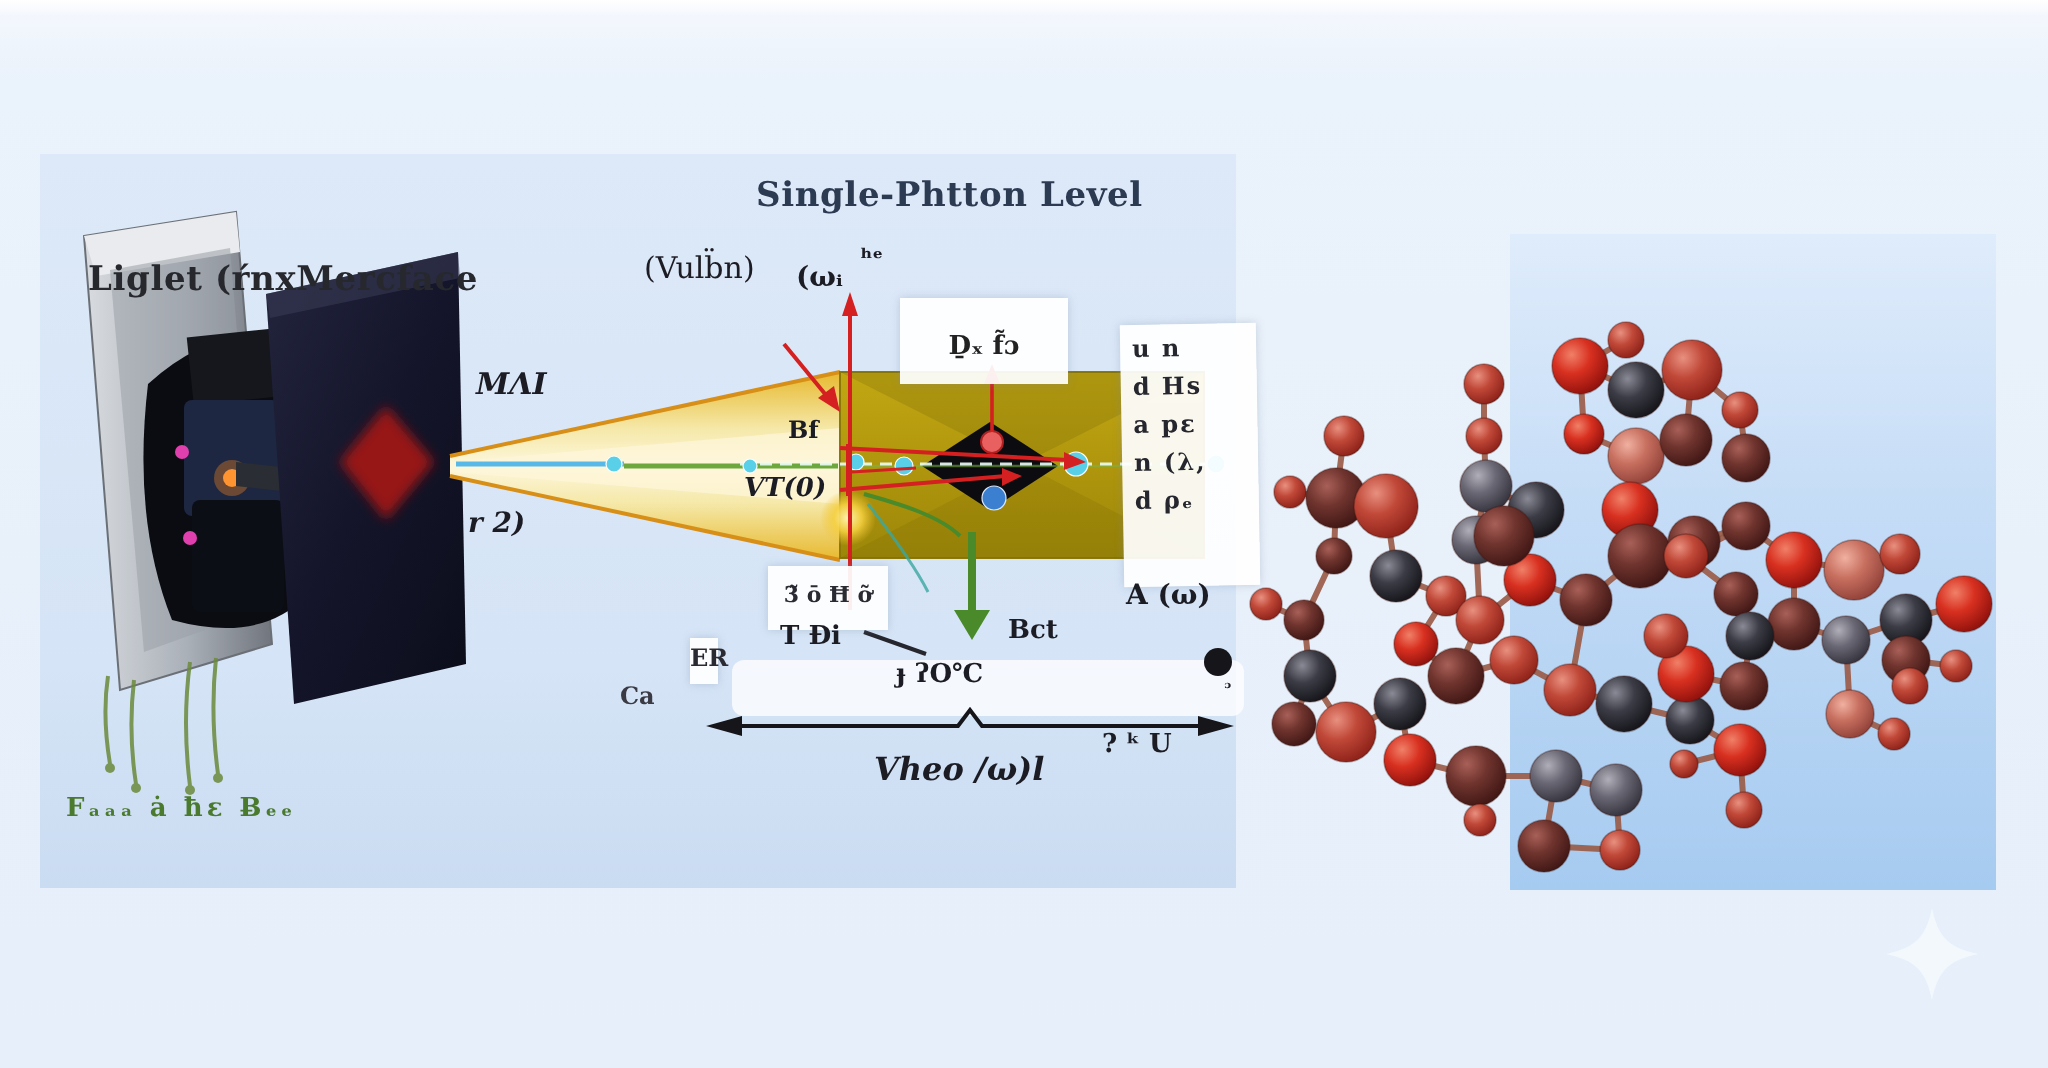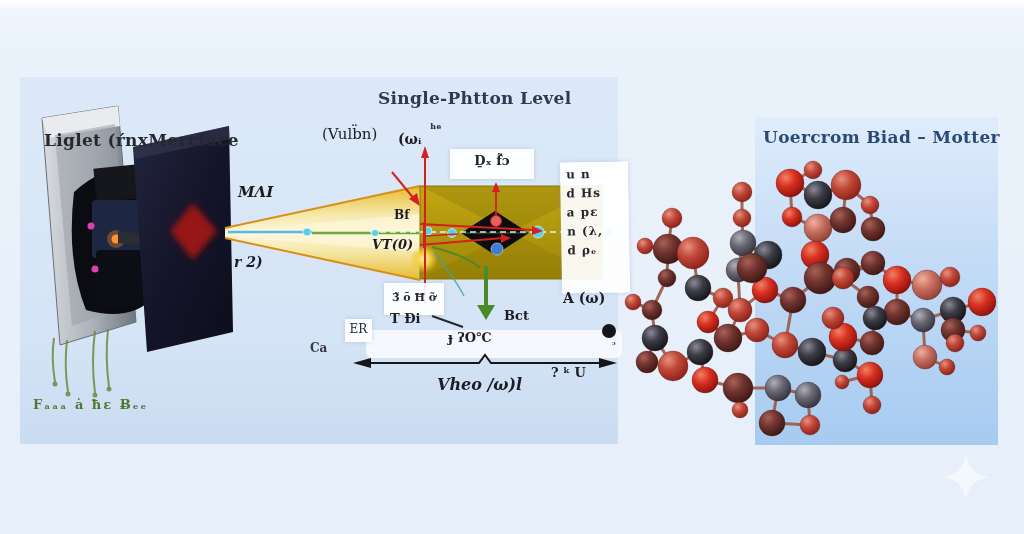--- a/index.html
+++ b/index.html
@@ -16,25 +16,25 @@
   svg{position:absolute;left:0;top:0;}
   .lbl{position:absolute;color:#1c1c24;white-space:nowrap;line-height:1;}
   .title{font-weight:bold;font-size:17px;letter-spacing:.3px;}
   .small{font-size:12px;font-weight:bold;}
   .whitebox{position:absolute;background:rgba(255,255,255,.93);
     box-shadow:0 0 4px rgba(120,140,170,.35);}
   #right-box{left:561px;top:162px;width:58px;height:124px;padding:5px 4px 2px 6px;
     transform:rotate(-1deg);font-size:12px;font-weight:bold;color:#26262e;}
   #right-box div{margin-bottom:5px;letter-spacing:1px;}
   #d-box{left:450px;top:149px;width:84px;height:26px;text-align:center;
-    font-size:13px;font-weight:bold;color:#222;padding-top:4px;}
+    font-size:13px;font-weight:bold;color:#222;padding-top:17px;}
   #mini-box{left:384px;top:283px;width:60px;height:24px;text-align:center;
     font-size:11px;font-weight:bold;color:#2a2a32;padding-top:8px;}
-  #er-box{left:345px;top:319px;width:27px;height:20px;text-align:center;
-    font-size:12px;font-weight:normal;color:#2a2a32;padding-top:3px;}
+  #er-box{left:345px;top:319px;width:14px;height:20px;text-align:center;
+    font-size:12px;font-weight:bold;color:#2a2a32;padding-top:3px;}
   .green-text{color:#4a7a2e;font-weight:bold;font-size:13px;letter-spacing:2px;}
 </style>
 </head>
 <body>
 
 <div id="canvas">
 
   <div id="panel-left" class="panel"></div>
   <div id="panel-right" class="panel"></div>
 
@@ -335,21 +335,20 @@
         <circle cx="872" cy="343" r="12" fill="url(#g-darkred)" stroke="rgba(60,20,15,.35)" stroke-width="0.8"></circle>
         <circle cx="793" cy="300" r="13" fill="url(#g-darkred)" stroke="rgba(60,20,15,.35)" stroke-width="0.8"></circle>
         <circle cx="833" cy="318" r="11" fill="url(#g-red)" stroke="rgba(60,20,15,.35)" stroke-width="0.8"></circle>
       </g>
 
     <path d="M966,454 C969,469 975,474 989,477 C975,480 969,485 966,500 C963,485 957,480 943,477 C957,474 963,469 966,454 Z" fill="#f3f8fd"></path>
   </svg>
 
   <div class="lbl title" style="left:44px;top:86px;color:#26282e;margin-top:46px;">Liglet (ŕnxMercface</div>
   <div class="lbl title" style="left:378px;top:90px;color:#2c3a52;">Single-Phtton Level</div>
-  <div class="lbl title" style="left:763px;top:129px;color:#2a4a74;">Uoercrom Biad – Motter</div>
 
   <div class="lbl" style="left:238px;top:185px;font-size:15px;font-weight:bold;font-style:italic;">ΜΛΙ</div>
   <div class="lbl" style="left:234px;top:255px;font-size:14px;font-weight:bold;font-style:italic;">r 2)</div>
   <div class="lbl" style="left:322px;top:127px;font-size:15px;font-weight:normal;">(Vulb̈n)</div>
   <div class="lbl" style="left:398px;top:132px;font-size:14px;font-weight:bold;">(ωᵢ</div>
   <div class="lbl" style="left:430px;top:123px;font-size:12px;font-weight:bold;">ʰᵉ</div>
   <div class="lbl small" style="left:394px;top:209px;">Bf</div>
   <div class="lbl" style="left:372px;top:238px;font-size:13px;font-weight:bold;font-style:italic;">VT(0)</div>
 
   <div id="d-box" class="whitebox">

